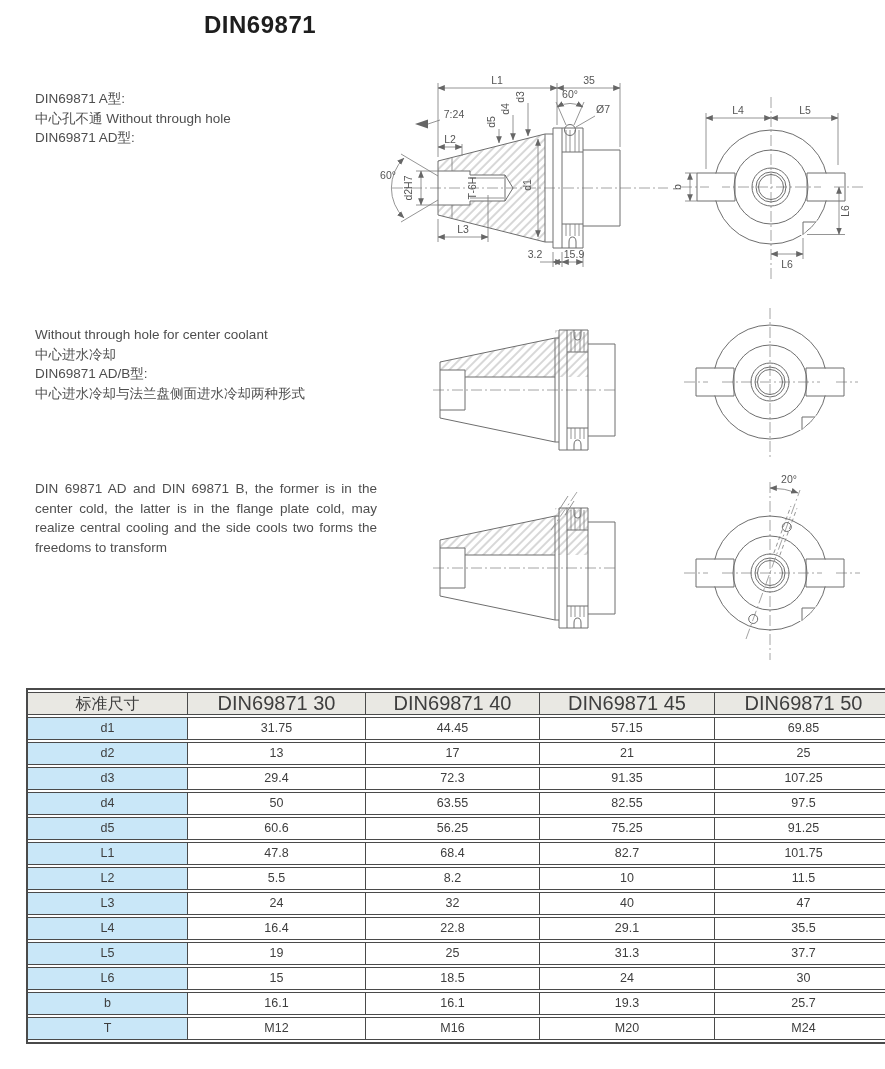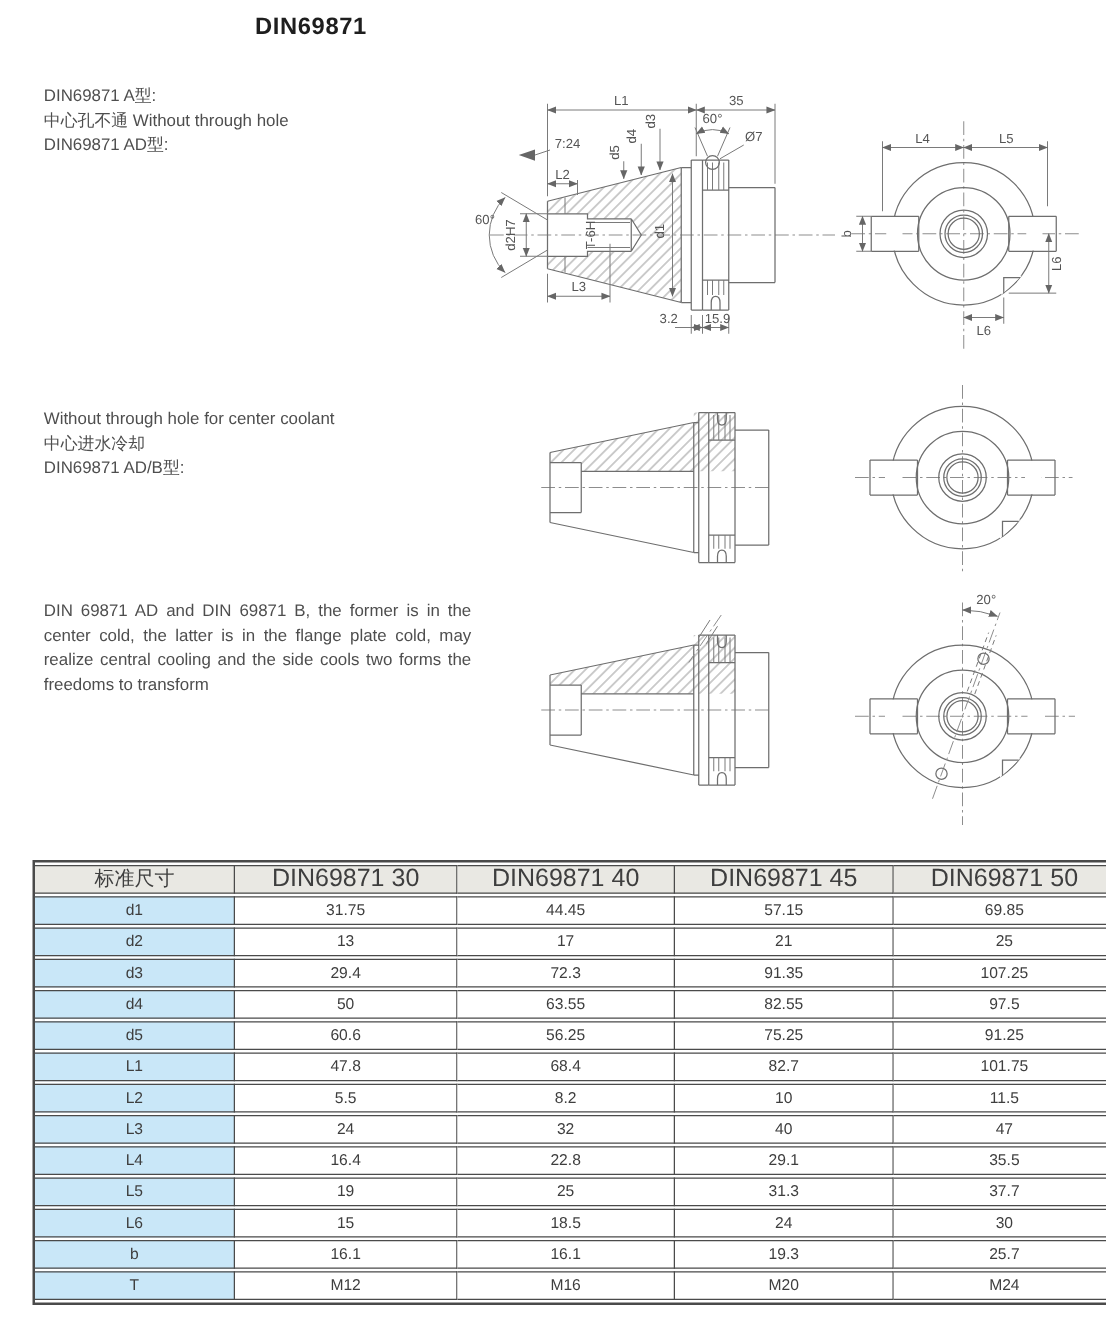--- a/index.html
+++ b/index.html
@@ -1,21 +1,21 @@
 <!DOCTYPE html>
 <html style="--header-bg: #e9e8e3; --label-bg: #c9e7f8; --border: #4a4a4a; --tabletext: #3e3e3e;"><head>
 <meta charset="utf-8">
 <style>
   html,body { margin:0; padding:0; background:#fff; }
   .page { position:relative; width:885px; height:1069px; background:#fff; overflow:hidden;
           font-family:"Liberation Sans","DejaVu Sans",sans-serif; color:#4e4e4e; }
-  .title { position:absolute; left:204px; top:11px; font-size:19px; font-weight:bold;
+  .title { position:absolute; left:204px; top:11px; font-size:24px; font-weight:bold;
            color:#1e1e1e; letter-spacing:.5px; }
   .tblock { position:absolute; font-size:13.5px; line-height:19.5px; color:#4e4e4e; }
-  #b1 { left:35px; top:67px; }
+  #b1 { left:35px; top:89px; }
   #b2 { left:35px; top:325px; }
   #b3 { left:35px; top:479px; width:342px; text-align:justify; }
   .drw { position:absolute; }
   svg text { fill:#555; font-size:10.5px; font-family:"Liberation Sans","DejaVu Sans",sans-serif; }
   .ln   { stroke:#6e6e6e; stroke-width:1; fill:none; }
   .thin { stroke:#7a7a7a; stroke-width:.8; fill:none; }
   .cl   { stroke:#8d8d8d; stroke-width:.8; fill:none; stroke-dasharray:11 3 2 3; }
   table.spec { position:absolute; left:26px; top:688px; width:864px; table-layout:fixed;
                border-collapse:separate; border-spacing:0 2px;
                border:2px solid var(--border,#4a4a4a); background:#fff; }
@@ -40,20 +40,21 @@
   <div class="tblock" id="b1">
     <div>DIN69871 A型:</div>
     <div>中心孔不通  Without through hole</div>
     <div>DIN69871 AD型:</div>
   </div>
 
   <div class="tblock" id="b2">
     <div>Without through hole for center coolant</div>
     <div>中心进水冷却</div>
     <div>DIN69871 AD/B型:</div>
+    <div>中心进水冷却与法兰盘侧面进水冷却两种形式</div>
   </div>
 
   <div class="tblock" id="b3">DIN 69871 AD and DIN 69871 B, the former is in the center cold, the latter is in the flange plate cold, may realize central cooling and the side cools two forms the freedoms to transform</div>
 
   <svg class="drw" style="left:370px;top:55px" width="315" height="235" viewBox="0 0 315 235">
     <defs>
       <pattern id="h1" patternUnits="userSpaceOnUse" width="6" height="6" patternTransform="rotate(45)">
         <line x1="3" y1="0" x2="3" y2="6" stroke="#9a9a9a" stroke-width="0.8"></line>
       </pattern>
       <marker id="m1" viewBox="0 0 10 10" refX="9.5" refY="5" markerWidth="9" markerHeight="9" orient="auto-start-reverse">

